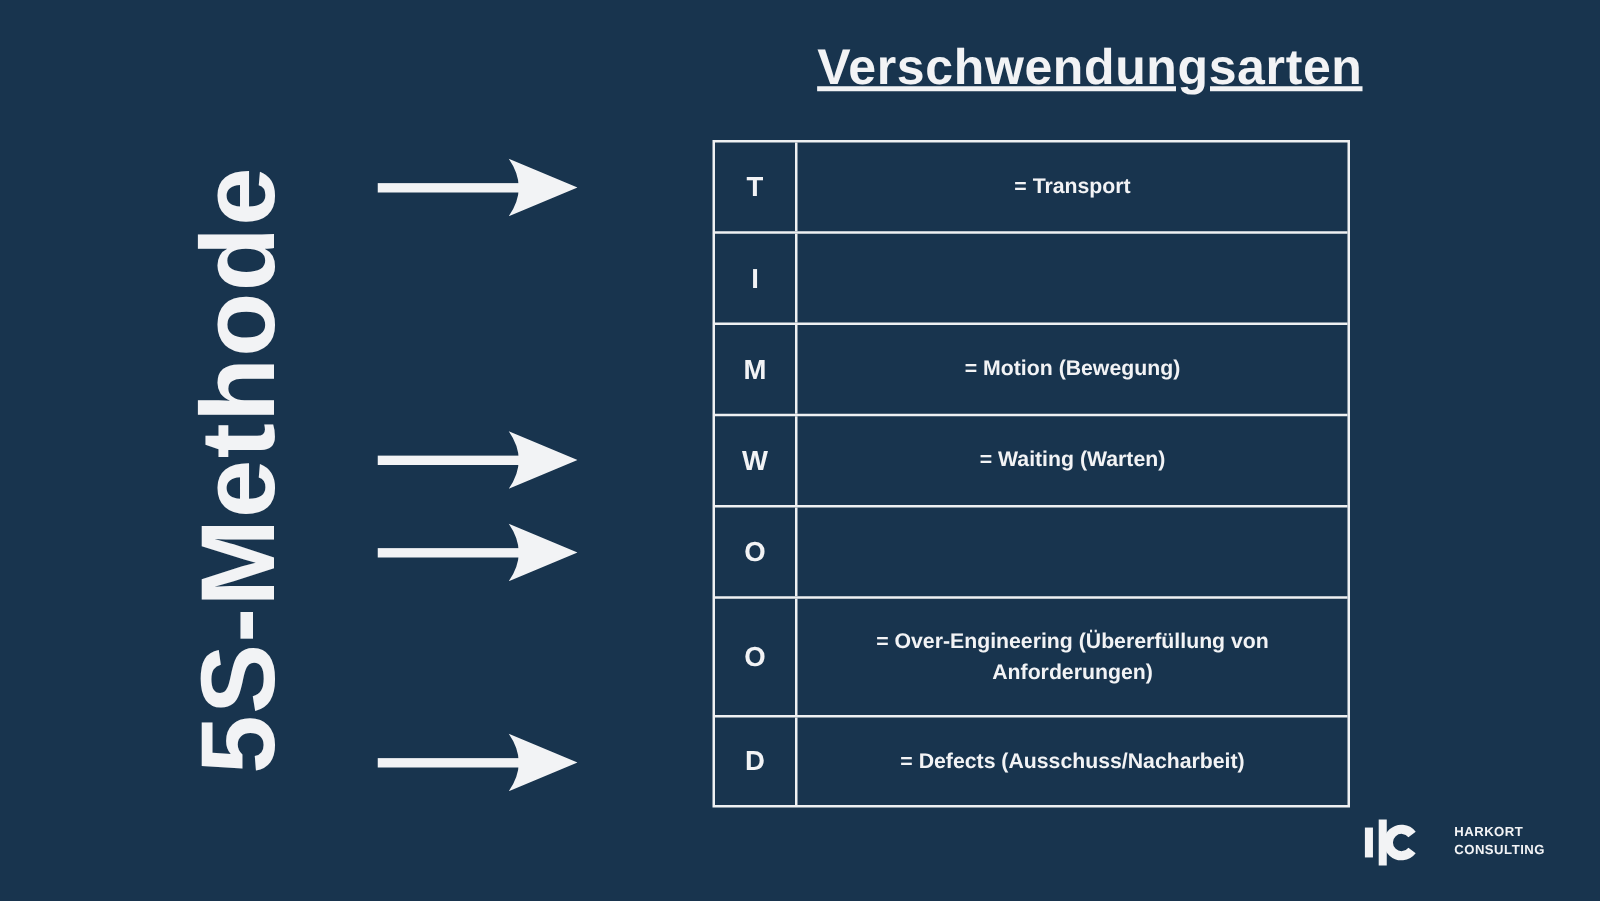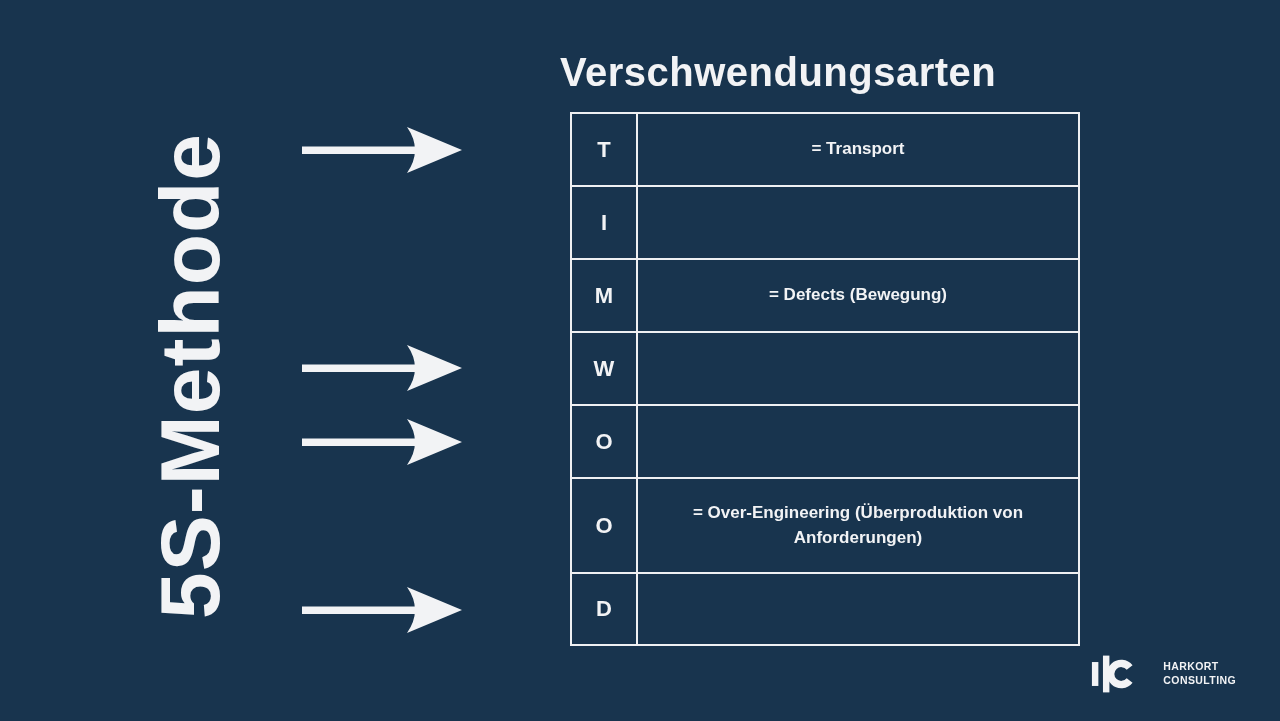--- a/index.html
+++ b/index.html
@@ -14,22 +14,22 @@
     transform:rotate(-90deg); transform-origin:center;
     font-size:84px; font-weight:bold; text-align:center;
     line-height:90px; white-space:nowrap; letter-spacing:1px;
   }
   .arrow { position:absolute; left:302px; width:160px; height:48px; }
   .arrow-1 { top:126px; }
   .arrow-2 { top:344px; }
   .arrow-3 { top:418px; }
   .arrow-4 { top:586px; }
   .table-title {
-    position:absolute; left:560px; top:50px; width:530px;
-    text-align:left; font-size:40px; font-weight:bold; letter-spacing:0.5px;
+    position:absolute; left:560px; top:32px; width:530px;
+    text-align:right; font-size:40px; font-weight:bold; letter-spacing:0.5px;text-decoration:underline;
   }
   .waste-table {
     position:absolute; left:570px; top:112px; width:510px; height:534px;
     border:2px solid #eef0f2; box-sizing:border-box;
     display:flex; flex-direction:column;
   }
   .t-row { display:flex; box-sizing:border-box; height:73px; border-bottom:2px solid #eef0f2; }
   .t-row.tall { height:95px; }
   .t-row.last { height:70px; border-bottom:none; flex:1; }
   .letter-cell {
@@ -79,34 +79,36 @@
   <div class="waste-table">
     <div class="t-row">
       <div class="letter-cell">T</div>
       <div class="desc-cell">= Transport</div>
     </div>
     <div class="t-row">
       <div class="letter-cell">I</div>
     </div>
     <div class="t-row">
       <div class="letter-cell">M</div>
-      <div class="desc-cell">= Defects (Bewegung)</div>
+      <div class="desc-cell">= Motion (Bewegung)</div>
     </div>
     <div class="t-row">
       <div class="letter-cell">W</div>
+      <div class="desc-cell">= Waiting (Warten)</div>
     </div>
     <div class="t-row">
       <div class="letter-cell">O</div>
     </div>
     <div class="t-row tall">
       <div class="letter-cell">O</div>
-      <div class="desc-cell">= Over-Engineering (Überproduktion von Anforderungen)</div>
+      <div class="desc-cell">= Over-Engineering (Übererfüllung von Anforderungen)</div>
     </div>
     <div class="t-row last">
       <div class="letter-cell">D</div>
+      <div class="desc-cell">= Defects (Ausschuss/Nacharbeit)</div>
     </div>
   </div>
 
   <div class="logo">
     <svg width="46" height="40" viewBox="0 0 50 42">
       <rect x="1" y="8" width="7" height="26" fill="#f2f3f5"></rect>
       <rect x="13" y="1" width="7" height="40" fill="#f2f3f5"></rect>
       <path d="M 42 14 A 11.5 11.5 0 1 0 42 28" fill="none" stroke="#f2f3f5" stroke-width="8"></path>
     </svg>
     <div class="brand-text">

